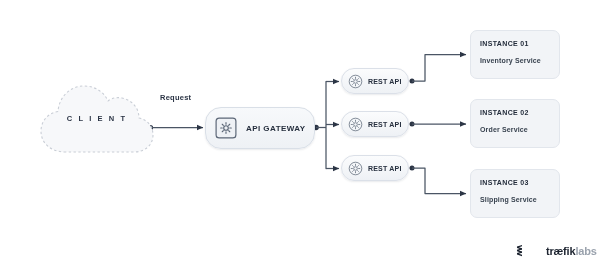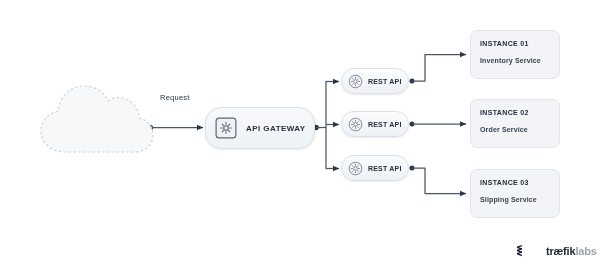--- a/index.html
+++ b/index.html
@@ -142,21 +142,21 @@
     color: #38424f;
     white-space: nowrap;
   }
 
   
   .request-label {
     position: absolute;
     left: 160px;
     top: 93px;
     font-size: 7.5px;
-    font-weight: 400;
+    font-weight: 700;
     letter-spacing: 0.25px;
     color: #2b3445;
   }
 
   
   .brand {
     position: absolute;
     left: 516px;
     top: 244px;
     display: flex;
@@ -228,20 +228,21 @@
       <path d="M30,74
                C13,74 5,64 5,53
                C5,43 12,35 22,33.5
                C23,19 34,8 48,8
                C59,8 68,14 72,23
                C76,20 81,19 86,20
                C96,22 103,30 103,40
                C112,42 117,49 117,57
                C117,67 109,74 98,74 Z" fill="#f7f8fa" stroke="#c9ced6" stroke-width="1.1" stroke-dasharray="2.4 2.4" stroke-linejoin="round"></path>
     </svg>
+    <div class="cloud-label">C L I E N T</div>
   </div>
 
   <div class="gateway">
     <svg class="gw-icon" viewBox="0 0 24 24">
       <rect x="1.2" y="1.2" width="21.6" height="21.6" rx="3.2" fill="#eef1f5" stroke="#5b6676" stroke-width="1.3"></rect>
       <path d="M12 7.1 l1.35 .55 1.25 -.5 .85 1.48 .95 .95 -.5 1.25 .55 1.35
                -1.35 .55 -.5 1.25 -1.48 .85 -.95 .95 -1.25 -.5 -1.35 .55
                -.55 -1.35 -1.25 -.5 -.85 -1.48 -.95 -.95 .5 -1.25 -.55 -1.35" fill="none" stroke="#5b6676" stroke-width="0"></path>
       <g fill="none" stroke="#5b6676" stroke-width="1.25">
         <circle cx="12" cy="12" r="2.5"></circle>

